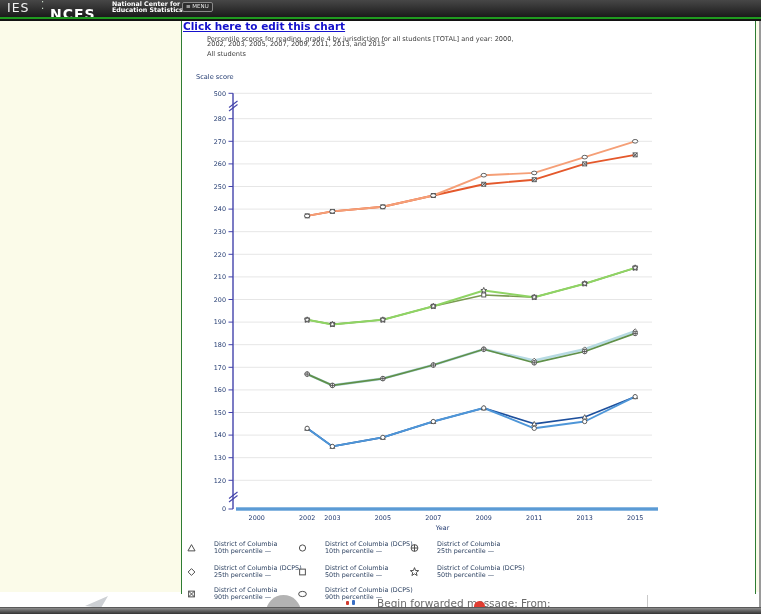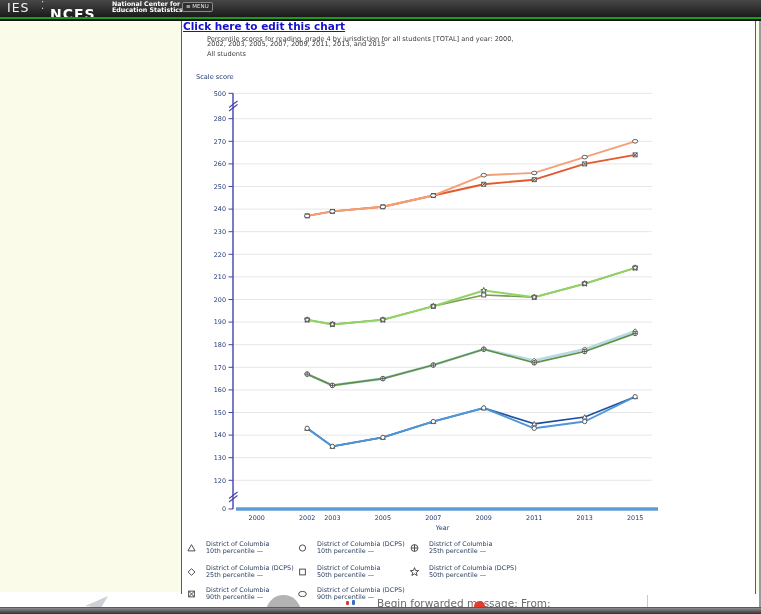--- a/index.html
+++ b/index.html
@@ -24,21 +24,21 @@
   .logo-sep{position:absolute;left:41px;top:0px;font-size:10px;color:#cfe3cf;}
   .logo-nces{position:absolute;left:50px;top:-1px;font-size:14px;font-weight:bold;letter-spacing:1px;color:#ffffff;margin-top:7px;}
   .org-block{position:absolute;left:112px;top:0.5px;font-size:6.3px;font-weight:bold;line-height:6.6px;color:#ffffff;white-space:nowrap;}
   .menu-btn{position:absolute;left:182px;top:1.5px;font-size:5.5px;color:#e8e8e8;background:#2d2d2d;
             border:1px solid #8a8a8a;border-radius:2px;padding:0.5px 3px;line-height:7px;}
   
   #edit-link{left:183px;top:20px;font-size:10.5px;font-weight:bold;color:#1511cc;text-decoration:underline;z-index:3;}
   .subtitle{left:183px;font-size:6.6px;color:#3d3d3d;z-index:3;line-height:7.6px;margin-left:24px;}
   
   .lg-item{position:absolute;display:flex;align-items:center;z-index:3;}
-  .lg-text{font-size:6.4px;line-height:7.4px;color:#2a3f5f;margin-left:8px;white-space:nowrap;}
+  .lg-text{font-size:6.4px;line-height:7.4px;color:#2a3f5f;margin-left:16px;white-space:nowrap;}
   
   #mail-strip{left:0;top:592px;width:761px;height:15px;background:#ffffff;z-index:2;}
   #mail-text{left:377px;top:597px;font-size:10.5px;color:#6b6b6b;z-index:3;white-space:nowrap;}
   #mail-divider{left:647px;top:595px;width:1px;height:12px;background:#c9c9c9;z-index:3;}
   #avatar{left:266px;top:595px;width:35px;height:35px;border-radius:50%;background:#b3b3b3;z-index:3;}
   #red-dot{left:474px;top:601px;width:11px;height:11px;border-radius:50%;background:#e03c31;z-index:3;}
   .tiny-dot{position:absolute;z-index:3;border-radius:1px;}
   #bottom-bar{left:0;top:606.5px;width:761px;height:7.5px;z-index:9;
               background:linear-gradient(#8d8d8d,#232323);border-top:1px solid #5a5a5a;}
   svg text{font-family:"DejaVu Sans","Liberation Sans",sans-serif;}

